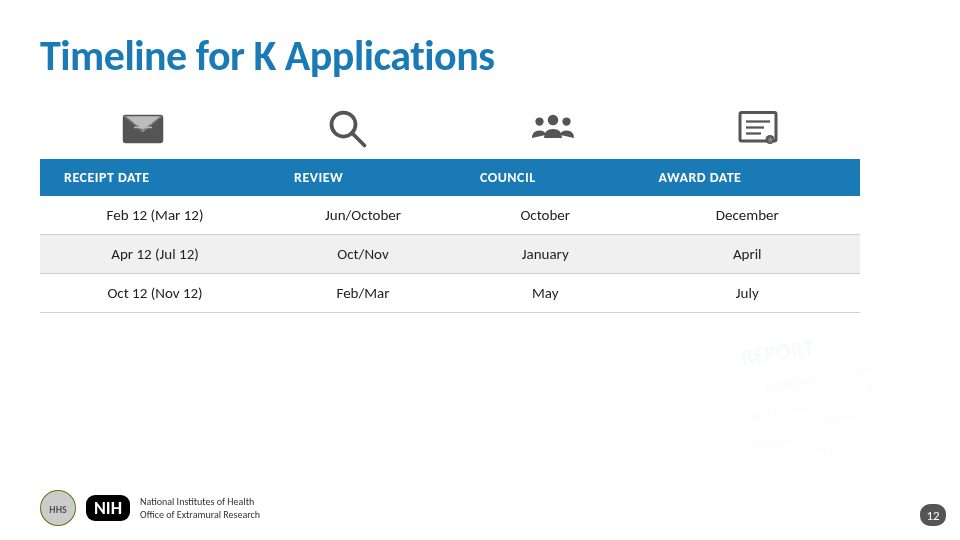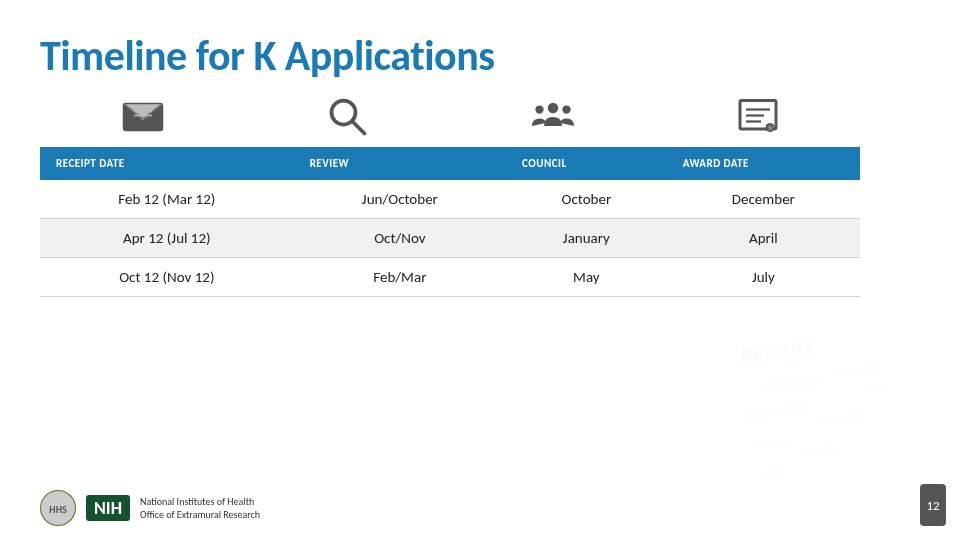--- a/index.html
+++ b/index.html
@@ -17,21 +17,21 @@
       width: 960px;
       height: 540px;
       padding: 30px 40px 20px 40px;
       position: relative;
     }
 
     .title {
       font-size: 42px;
       font-weight: bold;
       color: #1a7ab5;
-      margin-bottom: 6px;
+      margin-bottom: 18px;
       letter-spacing: -0.5px;
     }
 
     .icons-row {
       display: flex;
       width: 820px;
       margin-left: 0;
     }
 
     .icon-cell {
@@ -50,23 +50,23 @@
 
     table {
       width: 820px;
       border-collapse: collapse;
       margin-top: 0;
     }
 
     thead tr th {
       background: #1a7ab5;
       color: #fff;
-      font-size: 11px;
-      font-weight: bold;
-      padding: 10px 16px;
+      font-size: 14px;
+      font-weight: bold;
+      padding: 10px 24px;
       text-align: left;
       letter-spacing: 0.5px;
     }
 
     tbody tr {
       border-bottom: 1px solid #d0d0d0;
       text-align: center;
     }
 
     tbody tr:nth-child(odd) {
@@ -99,47 +99,47 @@
       border-radius: 50%;
       display: flex;
       align-items: center;
       justify-content: center;
       color: #fff;
       font-size: 10px;
       font-weight: bold;
     }
 
     .nih-box {
-      background: #14532d;
+      background: #000000;
       color: #fff;
       font-size: 18px;
       font-weight: bold;
       padding: 2px 8px;
-      border-radius: 3px;
+      border-radius: 9px;
     }
 
     .footer-text {
       font-size: 10px;
       color: #333;
       line-height: 1.3;
     }
 
     .page-num {
       position: absolute;
       bottom: 14px;
       right: 14px;
       background: #555;
       color: #fff;
       font-size: 13px;
       width: 26px;
-      height: 42px;
+      height: 22px;
       display: flex;
       align-items: center;
       justify-content: center;
-      border-radius: 4px;
+      border-radius: 10px;
     }
 
     
     .watermark-overlay {
       position: absolute;
       bottom: 40px;
       right: 0px;
       width: 220px;
       height: 180px;
       opacity: 0.12;

